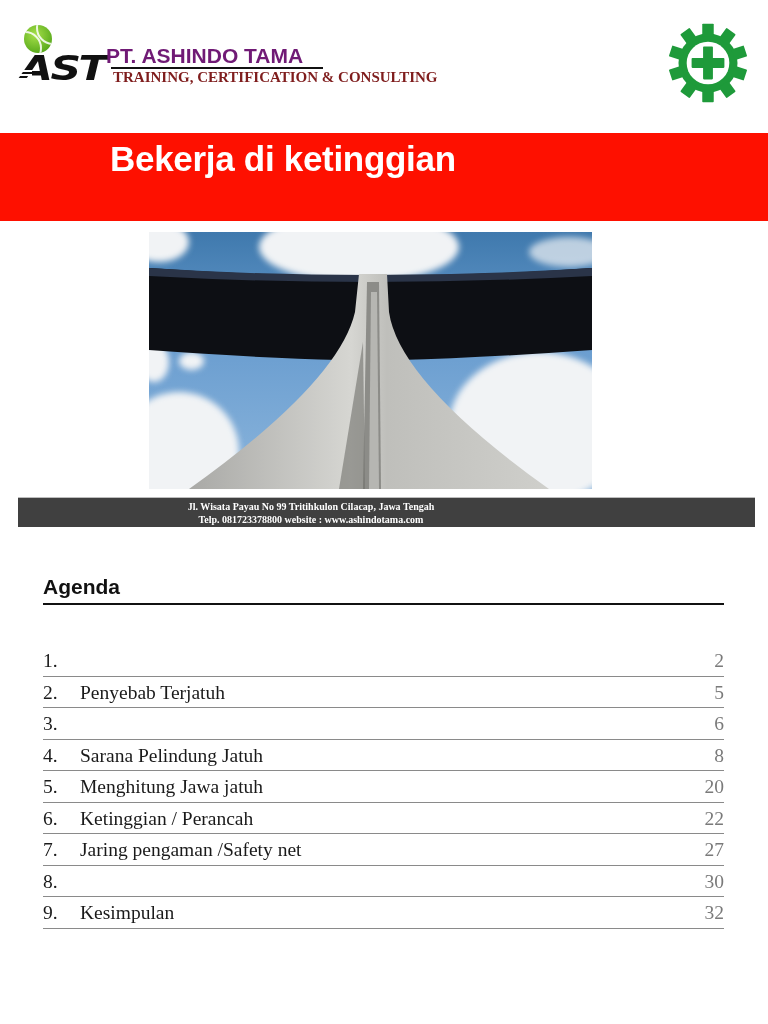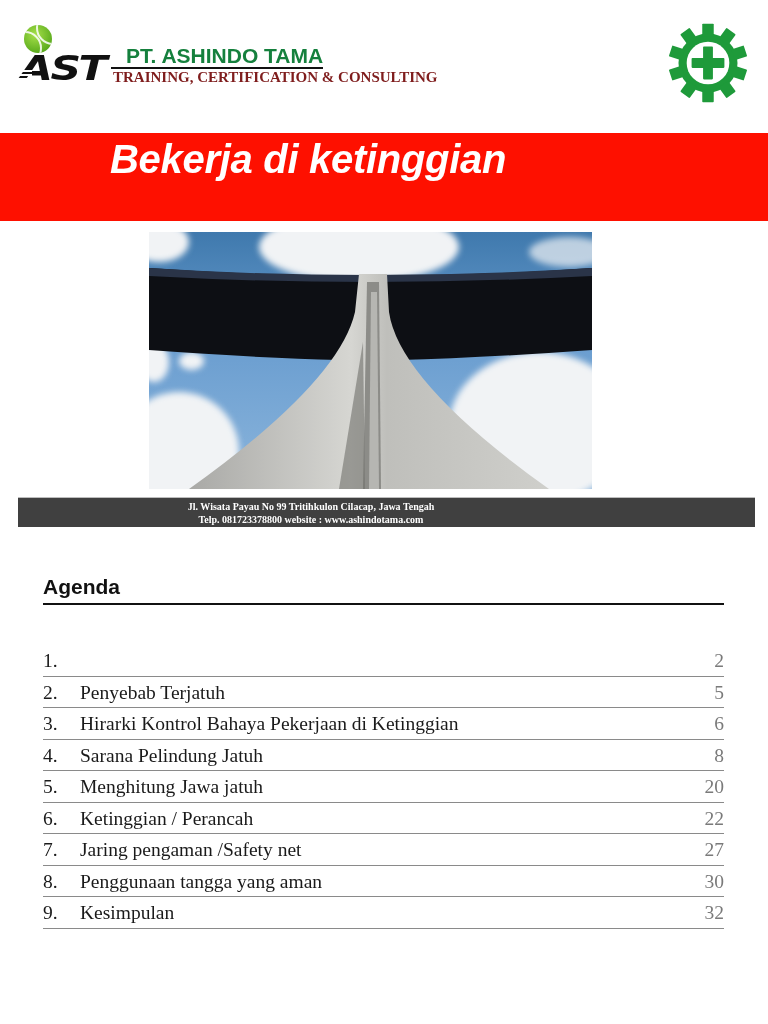--- a/index.html
+++ b/index.html
@@ -7,29 +7,29 @@
   .abs { position: absolute; }
 
   
   .logo-ball { left: 24px; top: 25px; width: 28px; height: 28px; border-radius: 50%; background: radial-gradient(circle at 40% 35%, #a6e04a, #5fae1f 70%, #3f8a12); overflow: hidden; }
   .logo-ball::before, .logo-ball::after { content: ""; position: absolute; border: 2px solid rgba(255,255,255,0.85); border-radius: 50%; }
   .logo-ball::before { width: 30px; height: 30px; left: -16px; top: 6px; }
   .logo-ball::after { width: 30px; height: 30px; left: 12px; top: -14px; }
   .logo-ast { left: 20px; top: 52px; font-family: "DejaVu Sans", sans-serif; font-weight: bold; font-size: 34px; line-height: 32px; color: #111; letter-spacing: -2px; transform: scaleX(1.25); transform-origin: left top; font-style: italic; }
   .logo-lines { left: 16px; top: 70px; width: 16px; height: 12px; }
   .logo-lines span { display: block; height: 2px; background: #fff; margin-bottom: 2px; }
-  .company-name { left: 126px; top: 44px; font-family: "Liberation Sans", sans-serif; font-weight: bold; font-size: 21px; color: #15803d; line-height: 24px; }
+  .company-name { left: 106px; top: 44px; font-family: "Liberation Sans", sans-serif; font-weight: bold; font-size: 21px; color: #701a75; line-height: 24px; }
   .company-underline { left: 111px; top: 67px; width: 212px; height: 2px; background: #111; }
   .company-tagline { left: 113px; top: 68px; font-family: "Liberation Serif", serif; font-weight: bold; font-size: 15px; color: #7f1d1d; line-height: 18px; }
 
   .k3-logo { left: 667px; top: 22px; width: 82px; height: 82px; }
 
   
   .banner { left: 0; top: 133px; width: 768px; height: 88px; background: #fe1000; }
-  .banner-title { left: 110px; top: 141px; font-family: "Liberation Sans", sans-serif; font-weight: bold; font-size: 40px; color: #ffffff; line-height: 36px; letter-spacing: -0.3px; font-style: italic; }
+  .banner-title { left: 110px; top: 141px; font-family: "Liberation Sans", sans-serif; font-weight: bold; font-size: 35px; color: #ffffff; line-height: 36px; letter-spacing: -0.3px; }
 
   
   .photo { left: 149px; top: 232px; width: 443px; height: 257px; overflow: hidden; background: linear-gradient(180deg, #3f79ad 0%, #6b9ed0 45%, #8bb5dc 100%); }
   .cloud { position: absolute; background: #f1f3f5; border-radius: 50%; filter: blur(3px); }
 
   
   .address-bar { left: 18px; top: 497px; width: 737px; height: 29px; background: #404040; border-top: 1px solid #bdbdbd; }
   .address-text { left: 18px; width: 586px; text-align: center; font-family: "Liberation Serif", serif; font-weight: bold; font-size: 10px; color: #ffffff; line-height: 13px; }
 
   
@@ -119,21 +119,20 @@
     <span class="num">1.</span>
     <span class="page">2</span>
   </div>
   <div class="agenda-row">
     <span class="num">2.</span>
     <span class="label">Penyebab Terjatuh</span>
     <span class="page">5</span>
   </div>
   <div class="agenda-row">
     <span class="num">3.</span>
-    <span class="label">Hirarki Kontrol Bahaya Pekerjaan di Ketinggian</span>
     <span class="page">6</span>
   </div>
   <div class="agenda-row">
     <span class="num">4.</span>
     <span class="label">Sarana Pelindung Jatuh</span>
     <span class="page">8</span>
   </div>
   <div class="agenda-row">
     <span class="num">5.</span>
     <span class="label">Menghitung Jawa jatuh</span>
@@ -144,21 +143,20 @@
     <span class="label">Ketinggian / Perancah</span>
     <span class="page">22</span>
   </div>
   <div class="agenda-row">
     <span class="num">7.</span>
     <span class="label">Jaring pengaman /Safety net</span>
     <span class="page">27</span>
   </div>
   <div class="agenda-row">
     <span class="num">8.</span>
-    <span class="label">Penggunaan tangga yang aman</span>
     <span class="page">30</span>
   </div>
   <div class="agenda-row">
     <span class="num">9.</span>
     <span class="label">Kesimpulan</span>
     <span class="page">32</span>
   </div>
 </div>
 
 </body></html>

